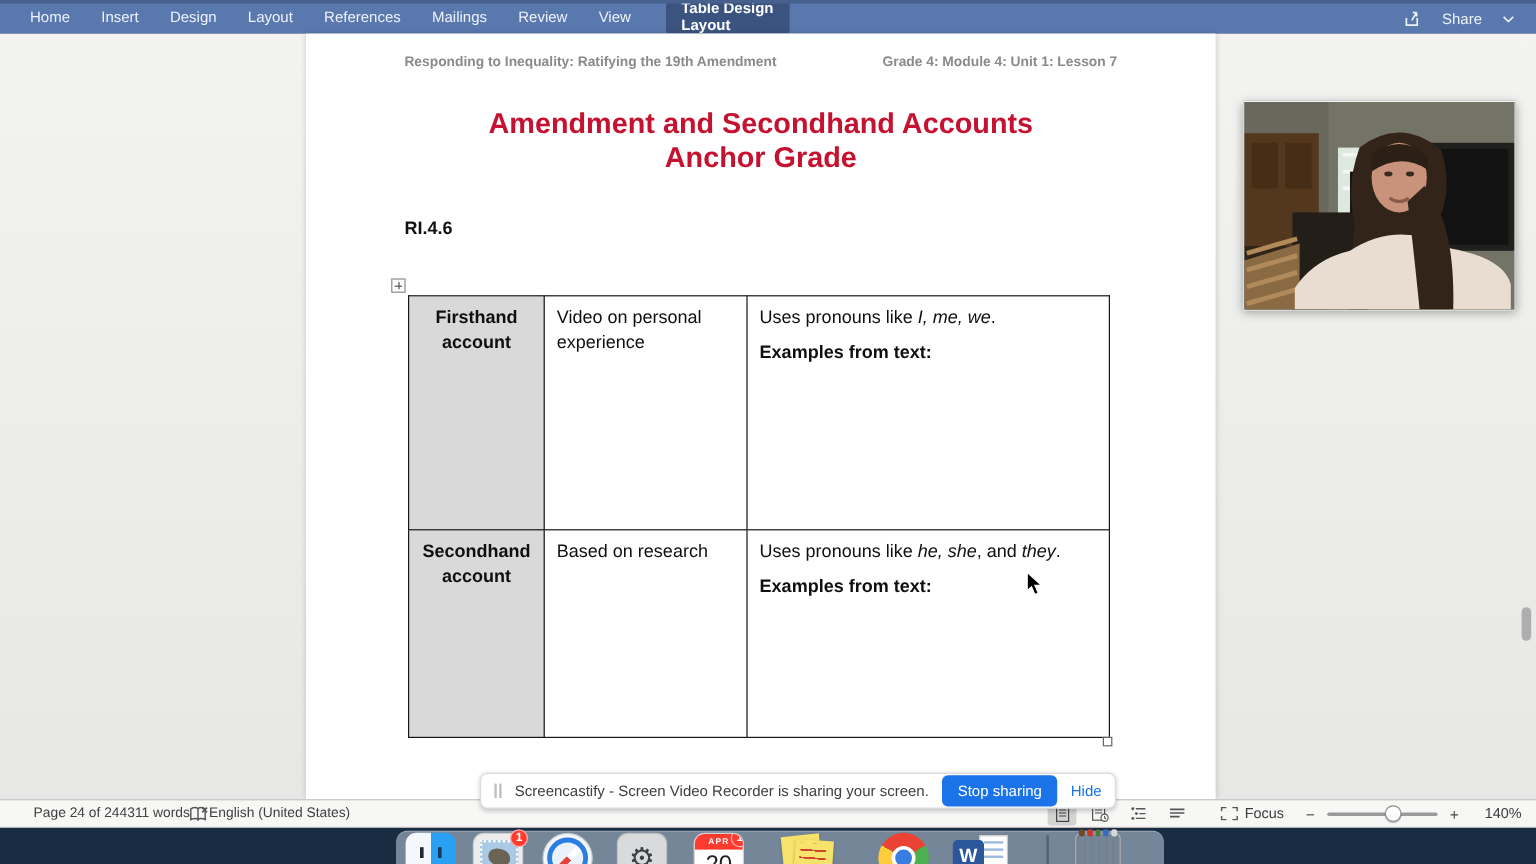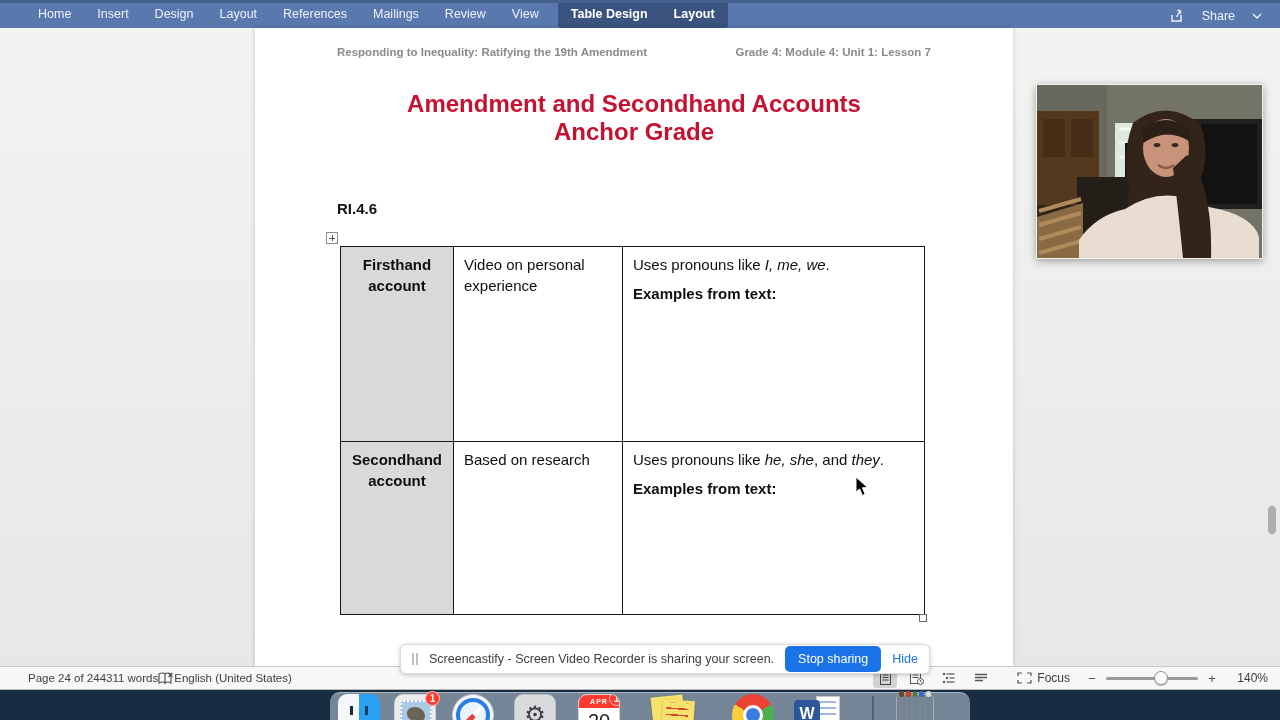--- a/index.html
+++ b/index.html
@@ -4,38 +4,38 @@
 <style>
   * { margin:0; padding:0; box-sizing:border-box; }
   html,body { width:1280px; height:720px; overflow:hidden; }
   body { position:relative; font-family:"Liberation Sans", sans-serif; background:#182c42; }
   i { font-style:italic; }
 
   
   #tabbar { position:absolute; top:0; left:0; width:1280px; height:28px;
             background:#5878ae; display:flex; align-items:center; }
   #tabbar::before { content:""; position:absolute; top:0; left:0; right:0; height:3px; background:#47618e; }
-  .tabs { display:flex; align-items:center; height:100%; padding-left:25px; }
+  .tabs { display:flex; align-items:center; height:100%; padding-left:12px; }
   .tab { color:#eef2fa; font-size:12.5px; padding:0 13px; height:100%; display:flex; align-items:center; cursor:default; }
-  .tab-group-active { display:flex; height:100%; background:#3a547f; border-radius:3px; margin-left:6px; }
+  .tab-group-active { display:flex; height:100%; background:#3a547f; border-radius:3px; margin-left:16px;flex-direction:column; }
   .tab-group-active .tab { color:#ffffff; font-weight:bold; }
   .share { position:absolute; right:18px; top:3px; height:25px; display:flex; align-items:center; gap:17px; color:#eef2fa; font-size:12.5px; }
   .share svg { display:block; }
 
   
   #workspace { position:absolute; top:28px; left:0; width:1280px; height:638px;
                background:linear-gradient(#f3f3f1, #e7e7e5); }
   #page { position:absolute; left:255px; top:0; width:758px; height:638px; background:#ffffff;
           box-shadow:0 0 5px rgba(0,0,0,0.18); }
 
   .doc-header { position:absolute; top:18px; left:82px; width:594px; display:flex; justify-content:space-between;
                 font-size:11.5px; font-weight:bold; color:#8a8a8a; }
   .doc-title { position:absolute; top:62px; left:0; width:100%; text-align:center;
                font-size:24px; font-weight:bold; color:#C51230; line-height:28px; }
-  .standard { position:absolute; top:172px; left:82px; font-size:15px; font-weight:bold; color:#111; }
+  .standard { position:absolute; top:154px; left:82px; font-size:15px; font-weight:bold; color:#111; }
 
   .move-handle { position:absolute; left:71px; top:204px; width:12px; height:12px; background:#fdfdfd;
                  border:1px solid #8a8a8a; }
   .move-handle::before { content:""; position:absolute; left:2px; top:4.5px; width:6px; height:1px; background:#555; }
   .move-handle::after  { content:""; position:absolute; left:4.5px; top:2px; width:1px; height:6px; background:#555; }
 
   table.anchor { position:absolute; left:85px; top:218px; width:584px; border-collapse:collapse; table-layout:fixed; }
   table.anchor td { border:1px solid #161616; vertical-align:top; padding:7px 10px;
                     font-size:15px; line-height:21px; color:#0f0f0f; }
   table.anchor tr.r1 td { height:195px; }

